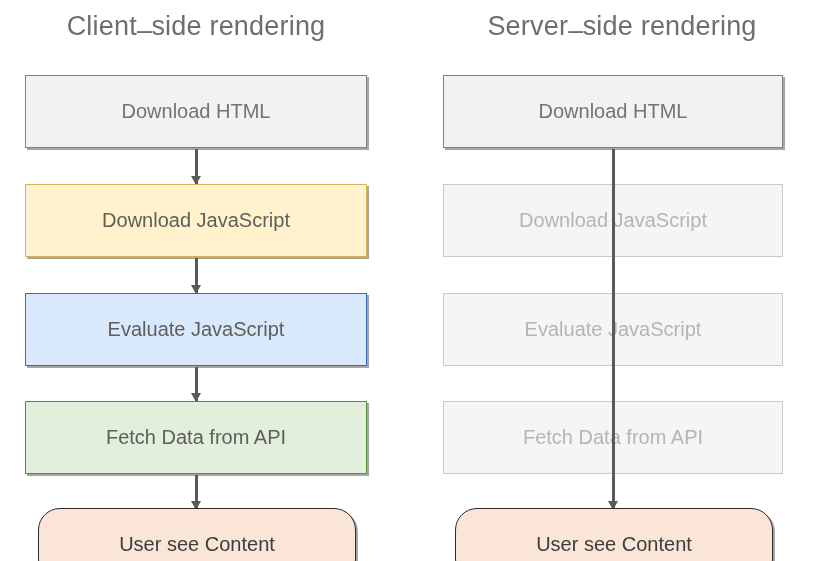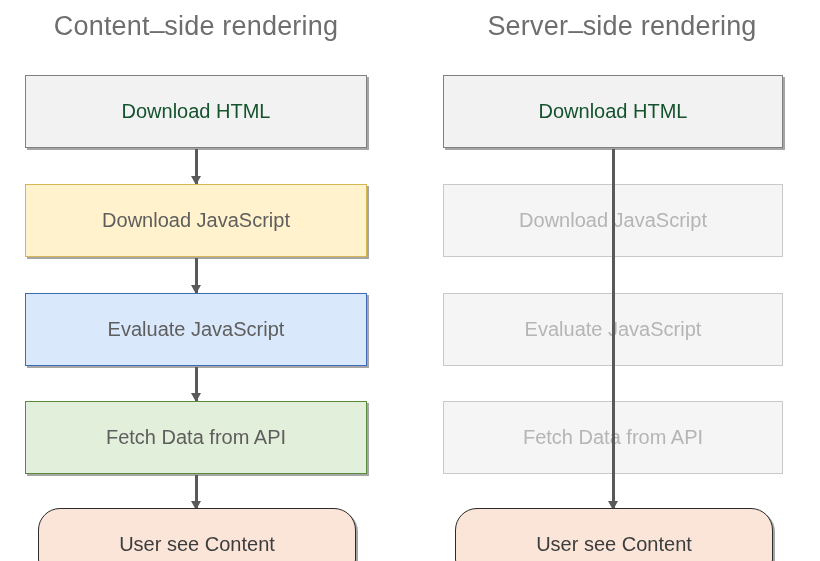--- a/index.html
+++ b/index.html
@@ -48,21 +48,21 @@
     font-size: 20px;
     font-weight: 400;
     text-align: center;
     white-space: nowrap;
   }
 
   
   .node-grey {
     background: #f2f2f2;
     border: 1px solid #808080;
-    color: #14532d;
+    color: #737373;
     box-shadow: 2px 2px 0 rgba(0,0,0,0.35);
   }
   .node-yellow {
     background: #fff2cc;
     border: 1px solid #d6b656;
     color: #5e5e5e;
     box-shadow: 2px 2px 0 rgba(0,0,0,0.35);
   }
   .node-blue {
     background: #dae8fc;
@@ -113,21 +113,21 @@
     border-right: 5px solid transparent;
     border-top: 9px solid #595959;
   }
 </style>
 </head>
 <body>
 
 <div id="canvas">
 
   <div class="col-title" id="title-left">
-    <span>Content</span><span class="dash">–</span><span>side rendering</span>
+    <span>Client</span><span class="dash">–</span><span>side rendering</span>
   </div>
 
   <div class="col-title" id="title-right">
     <span>Server</span><span class="dash">–</span><span>side rendering</span>
   </div>
 
   <div class="node node-grey" style="left:25px; top:75px; width:342px; height:73px;">
     <span>Download HTML</span>
   </div>
 

